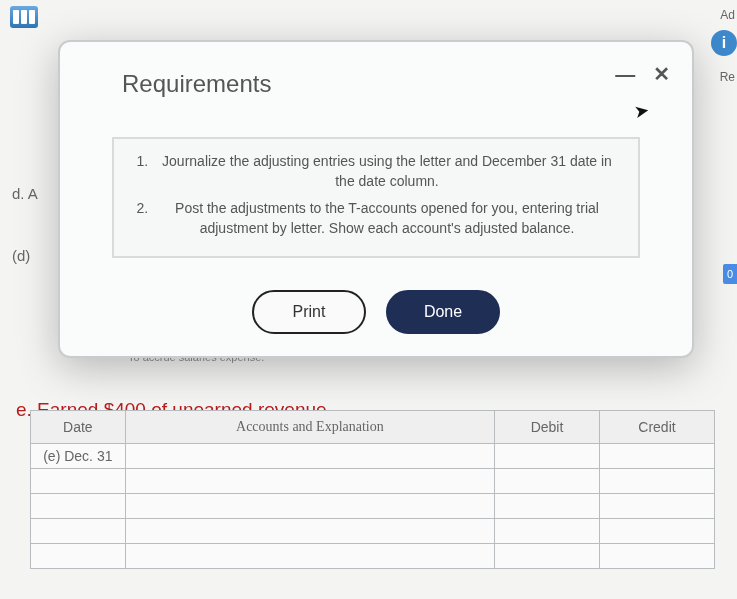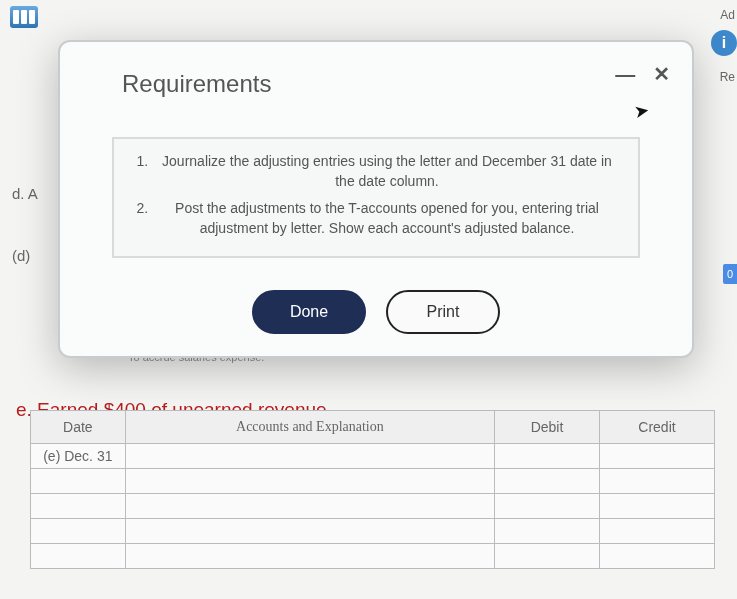--- a/index.html
+++ b/index.html
@@ -295,20 +295,20 @@
       <div class="cursor-ptr">➤</div>
 
       <div class="req-box">
         <ol>
           <li>Journalize the adjusting entries using the letter and December 31 date in the date column.</li>
           <li>Post the adjustments to the T-accounts opened for you, entering trial adjustment by letter. Show each account's adjusted balance.</li>
         </ol>
       </div>
 
       <div class="modal-buttons">
+        <div class="btn btn-print">Print</div>
         <div class="btn btn-done">Done</div>
-        <div class="btn btn-print">Print</div>
       </div>
 
     </div>
   </div>
 
 </div>
 
 </body></html>

